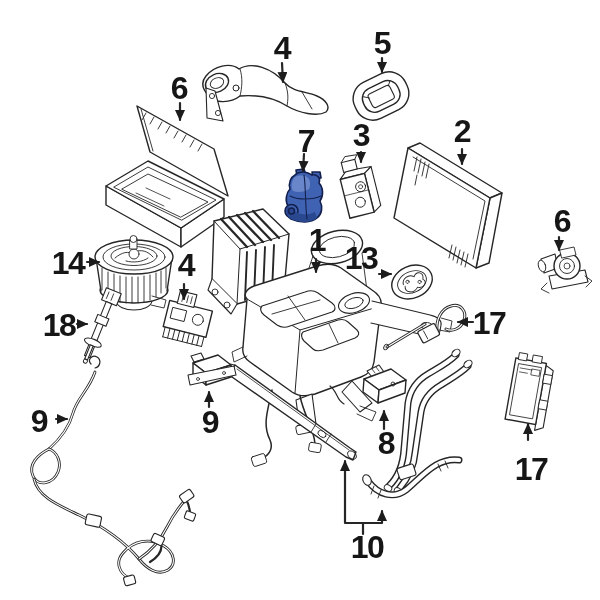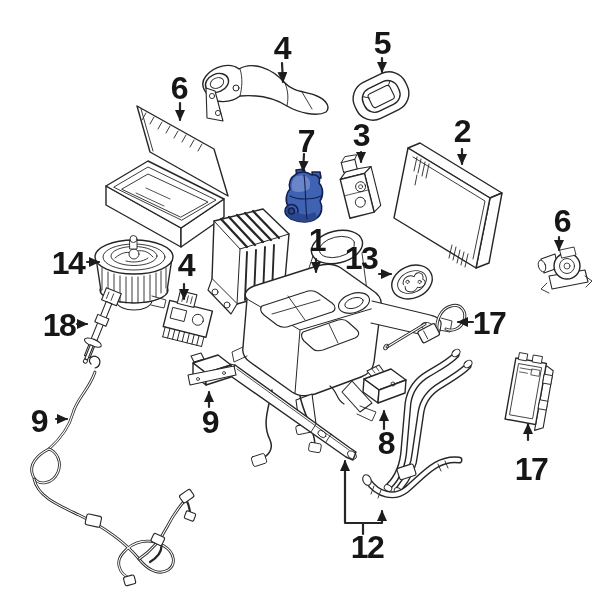--- a/index.html
+++ b/index.html
@@ -298,21 +298,21 @@
 <div class="callout" style="left:462px;top:131px">2</div>
 <div class="callout" style="left:361px;top:135px">3</div>
 <div class="callout" style="left:282px;top:48px">4</div>
 <div class="callout" style="left:382px;top:43px">5</div>
 <div class="callout" style="left:179px;top:88px">6</div>
 <div class="callout" style="left:306px;top:141px">7</div>
 <div class="callout" style="left:386px;top:443px">8</div>
 <div class="callout" style="left:210px;top:422px">9</div>
 <div class="callout" style="left:562px;top:221px">6</div>
 <div class="callout" style="left:489px;top:323px">17</div>
-<div class="callout" style="left:367px;top:547px">12</div>
+<div class="callout" style="left:367px;top:547px">10</div>
 <div class="callout" style="left:361px;top:258px">13</div>
 <div class="callout" style="left:39px;top:421px">9</div>
 <div class="callout" style="left:68px;top:263px">14</div>
 <div class="callout" style="left:186px;top:265px">4</div>
 <div class="callout" style="left:531px;top:469px">17</div>
 <div class="callout" style="left:59px;top:325px">18</div>
 
 </div>
 
 </body></html>

